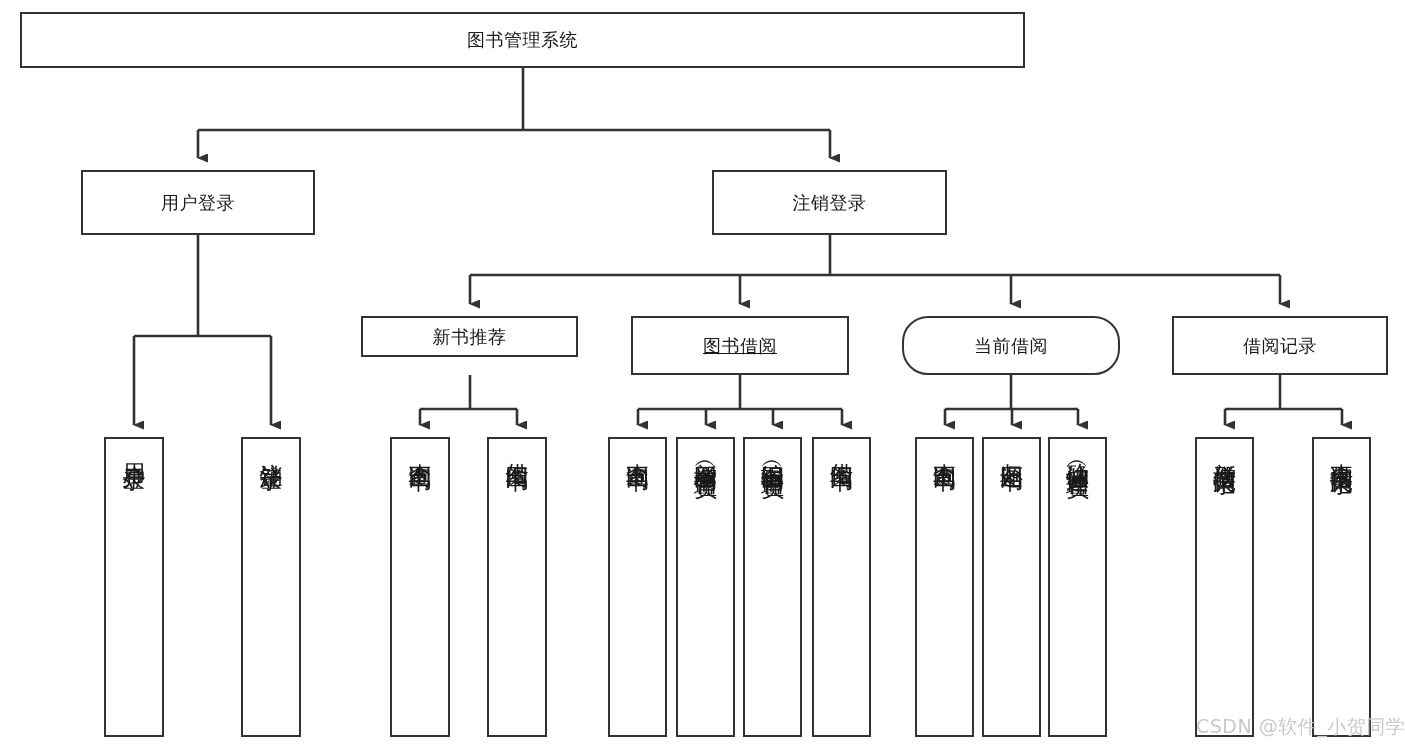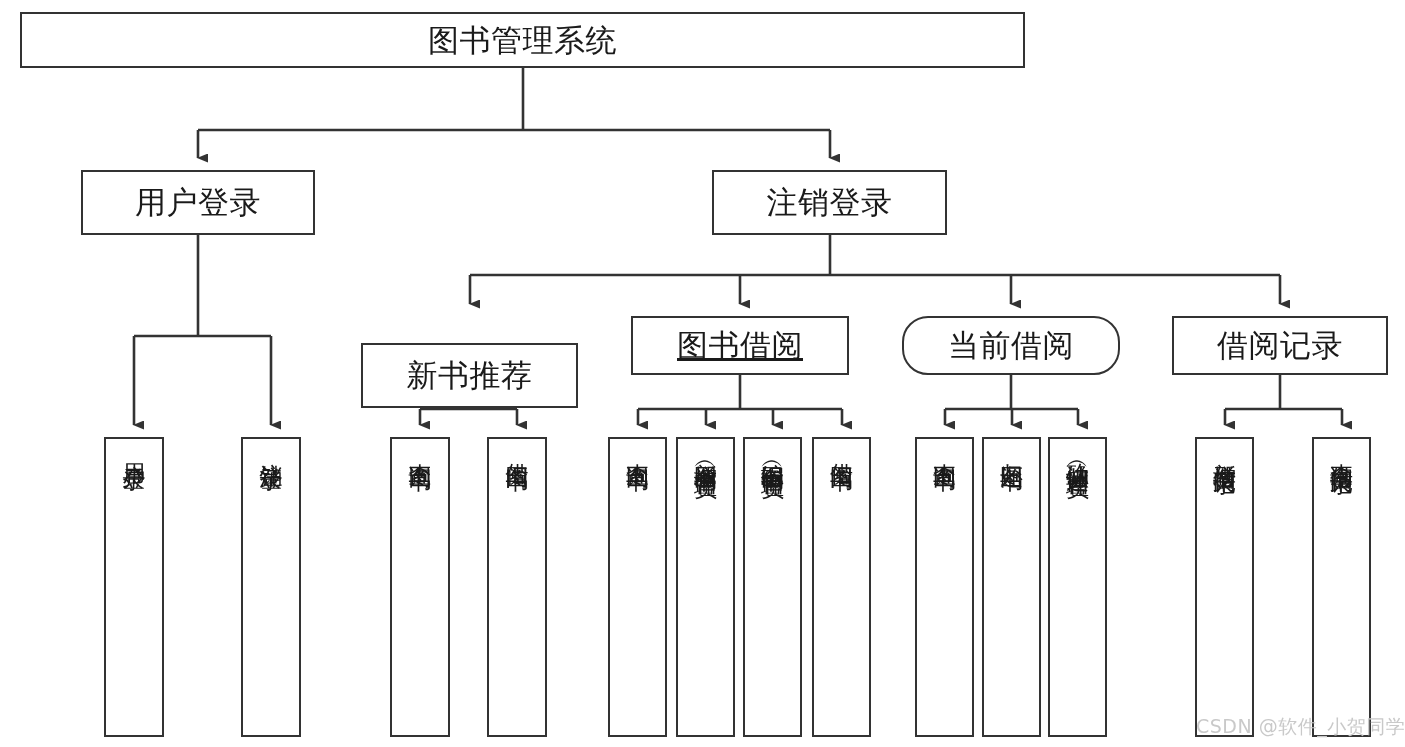--- a/index.html
+++ b/index.html
@@ -37,21 +37,21 @@
     color: #1a1a1a;
   }
   .node .label {
     display: block;
     text-align: center;
     line-height: 1.18;
     letter-spacing: 0.5px;
   }
   .node.horiz .label {
     writing-mode: horizontal-tb;
-    font-size: 31px;
+    font-size: 18px;
   }
   .node.vert {
     align-items: flex-start;
     padding-top: 6px;
   }
   .node.vert .label {
     writing-mode: vertical-rl;
     text-orientation: upright;
     font-size: 23px;
     line-height: 1.0;
@@ -118,21 +118,21 @@
   <div id="node-layer">
       <div class="node horiz" style="left: 20px; top: 12px; width: 1005px; height: 56px;">
         <span class="label">图书管理系统</span>
       </div>
       <div class="node horiz" style="left: 81px; top: 170px; width: 234px; height: 65px;">
         <span class="label">用户登录</span>
       </div>
       <div class="node horiz" style="left: 712px; top: 170px; width: 235px; height: 65px;">
         <span class="label">注销登录</span>
       </div>
-      <div class="node horiz" style="left: 361px; top: 316px; width: 217px; height: 65px; margin-top: 27px;">
+      <div class="node horiz" style="left: 361px; top: 316px; width: 217px; height: 41px;">
         <span class="label">新书推荐</span>
       </div>
       <div class="node horiz" style="left: 631px; top: 316px; width: 218px; height: 59px; text-decoration: underline;">
         <span class="label">图书借阅</span>
       </div>
       <div class="node horiz" style="left: 902px; top: 316px; width: 218px; height: 59px; border-radius: 26px;">
         <span class="label">当前借阅</span>
       </div>
       <div class="node horiz" style="left: 1172px; top: 316px; width: 216px; height: 59px;">
         <span class="label">借阅记录</span>

